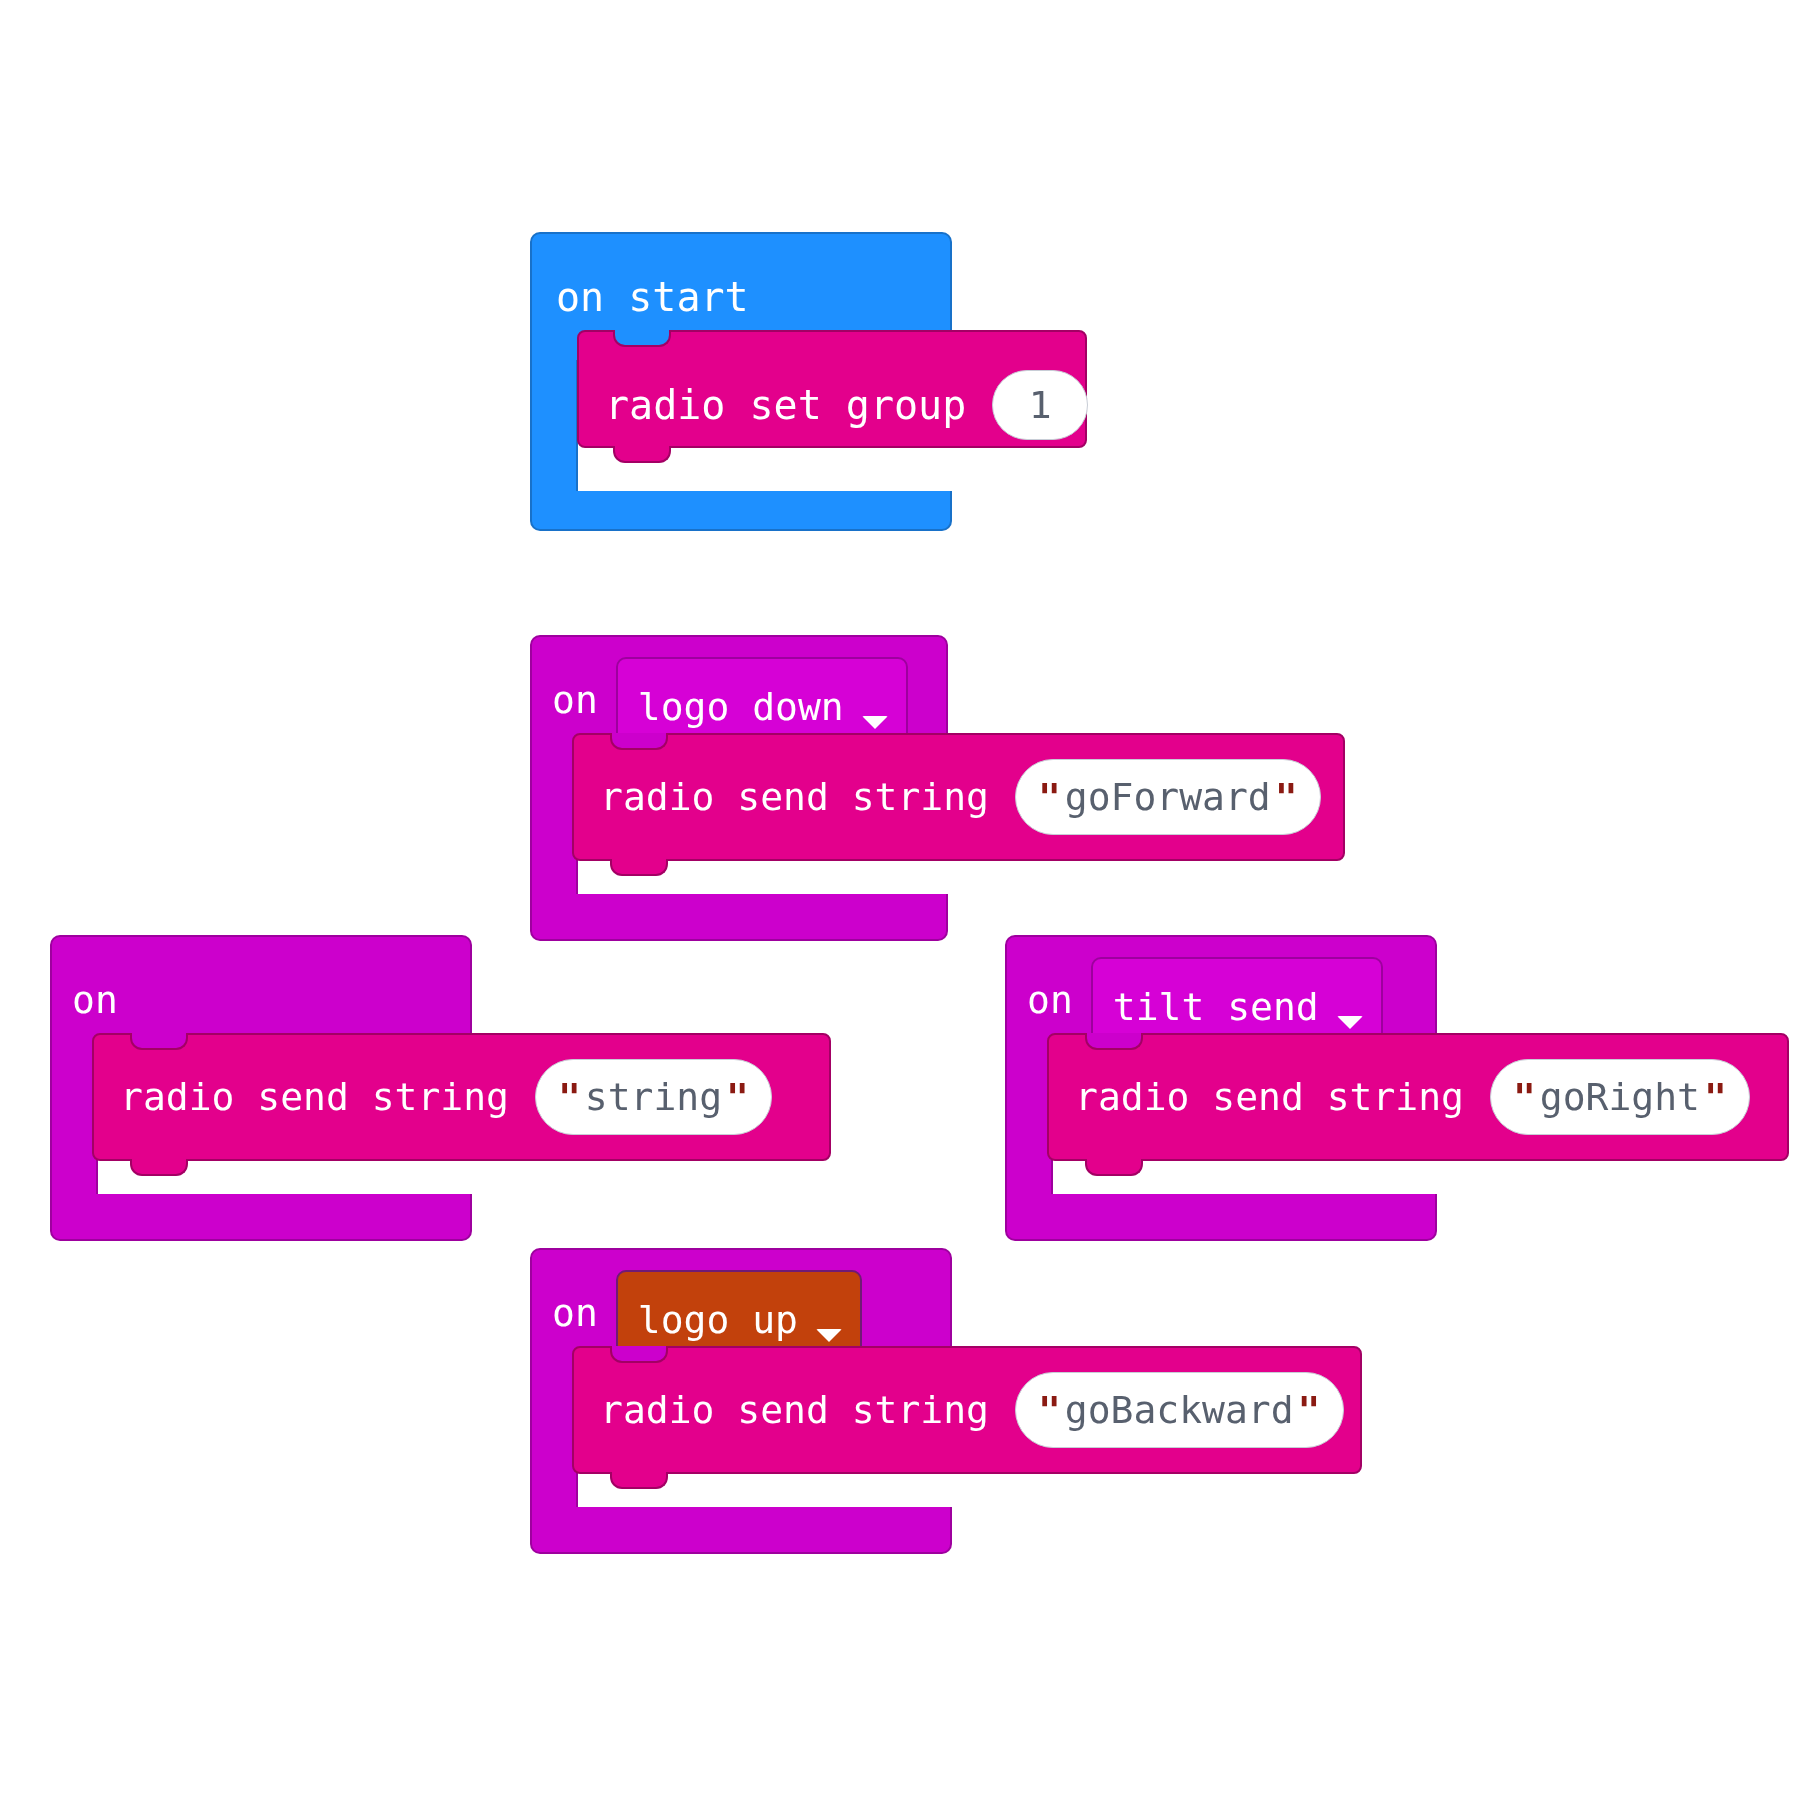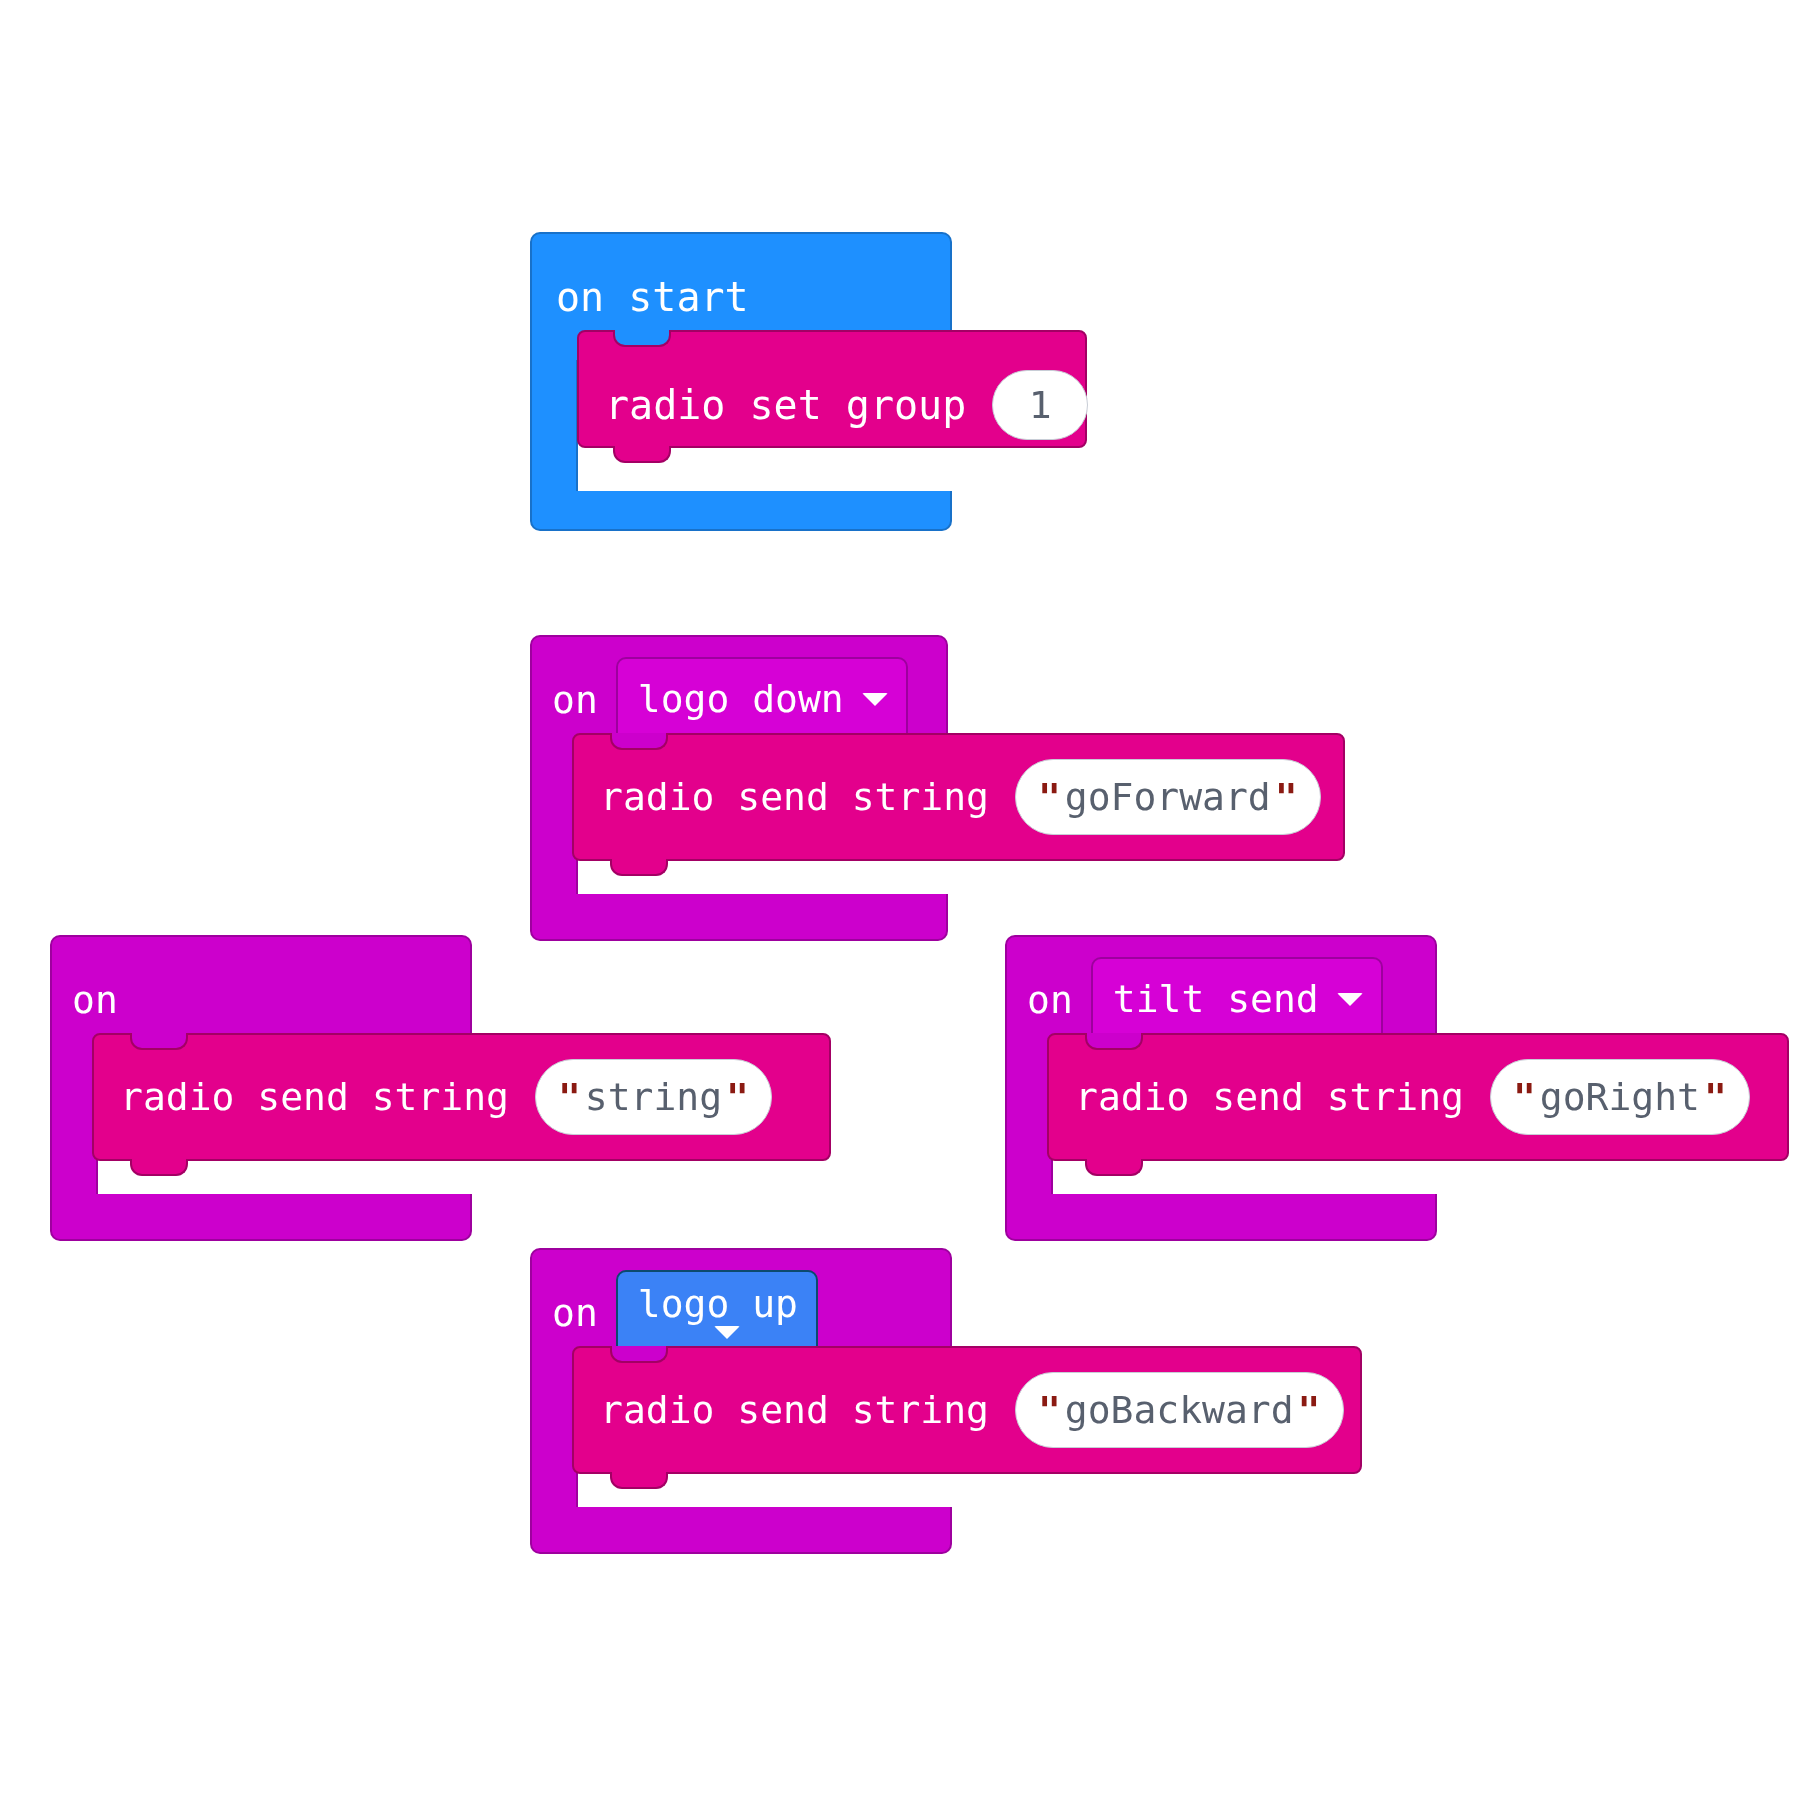--- a/index.html
+++ b/index.html
@@ -37,21 +37,21 @@
     position:absolute;
     display:flex;align-items:center;
     color:#ffffff;
     white-space:nowrap;
     pointer-events:none;
   }
   .evt-on{margin-right:18px;text-align:right;}
 
   
   .dropdown{
-    display:inline-flex;align-items:center;
+    display:inline-flex;align-items:flex-end;
     border-radius:10px;
     padding:10px 18px 12px 20px;
     box-sizing:border-box;
   }
   .dd-text{color:#ffffff;}
   .dd-caret{
     display:inline-block;
     margin-left:18px;
     width:0;height:0;
     border-left:13px solid transparent;
@@ -236,21 +236,21 @@
 
   <div class="script" style="left:530px;top:1248px;">
 
     <div class="evt">
       <div class="evt-head" style="width:422px;height:130px;background:#CC00CC;border:2px solid #9E009E;"></div>
       <div class="evt-arm" style="top:128px;width:48px;height:133px;background:#CC00CC;border-left:2px solid #9E009E;border-right:2px solid #9E009E;"></div>
       <div class="evt-foot" style="top:259px;width:422px;height:47px;background:#CC00CC;border:2px solid #9E009E;border-top:none;"></div>
 
       <div class="evt-label" style="left:22px;top:0;height:130px;font-size:38px;">
         <span class="evt-on">on</span>
-        <span class="dropdown" style="background:#3b82f6;border:2px solid #0c4a6e;height:86px;flex-direction:column;">
+        <span class="dropdown" style="background:#c2410c;border:2px solid #701a75;height:86px;">
           <span class="dd-text">logo up</span>
           <span class="dd-caret"></span>
         </span>
       </div>
     </div>
 
     <div class="stmt" style="left:42px;top:98px;">
       <div class="stmt-body" style="width:790px;height:128px;background:#E3008C;border:2px solid #A30064;"></div>
       <div class="stmt-notch" style="left:38px;top:0px;background:#CC00CC;border-left:2px solid #A30064;border-right:2px solid #A30064;border-bottom:2px solid #A30064;"></div>
       <div class="stmt-tab" style="left:38px;top:126px;background:#E3008C;border-left:2px solid #A30064;border-right:2px solid #A30064;border-bottom:2px solid #A30064;"></div>

